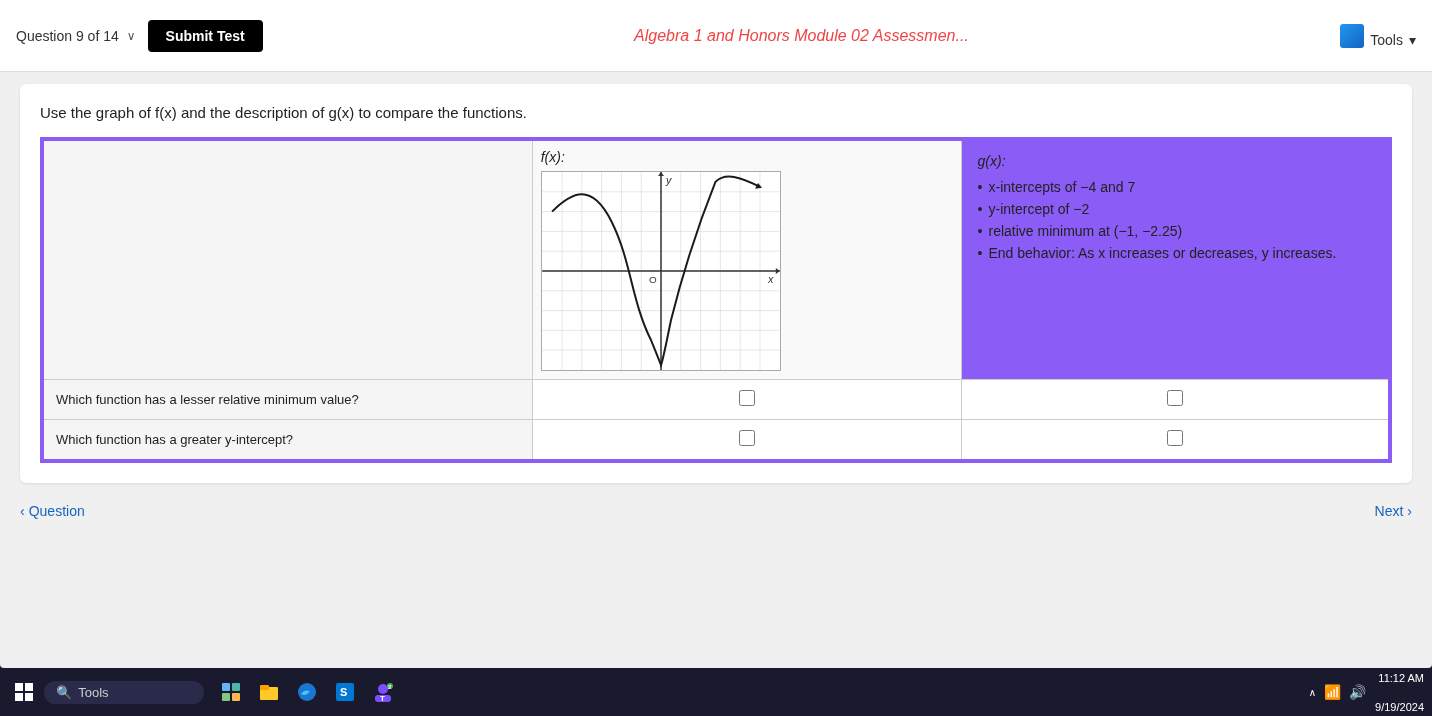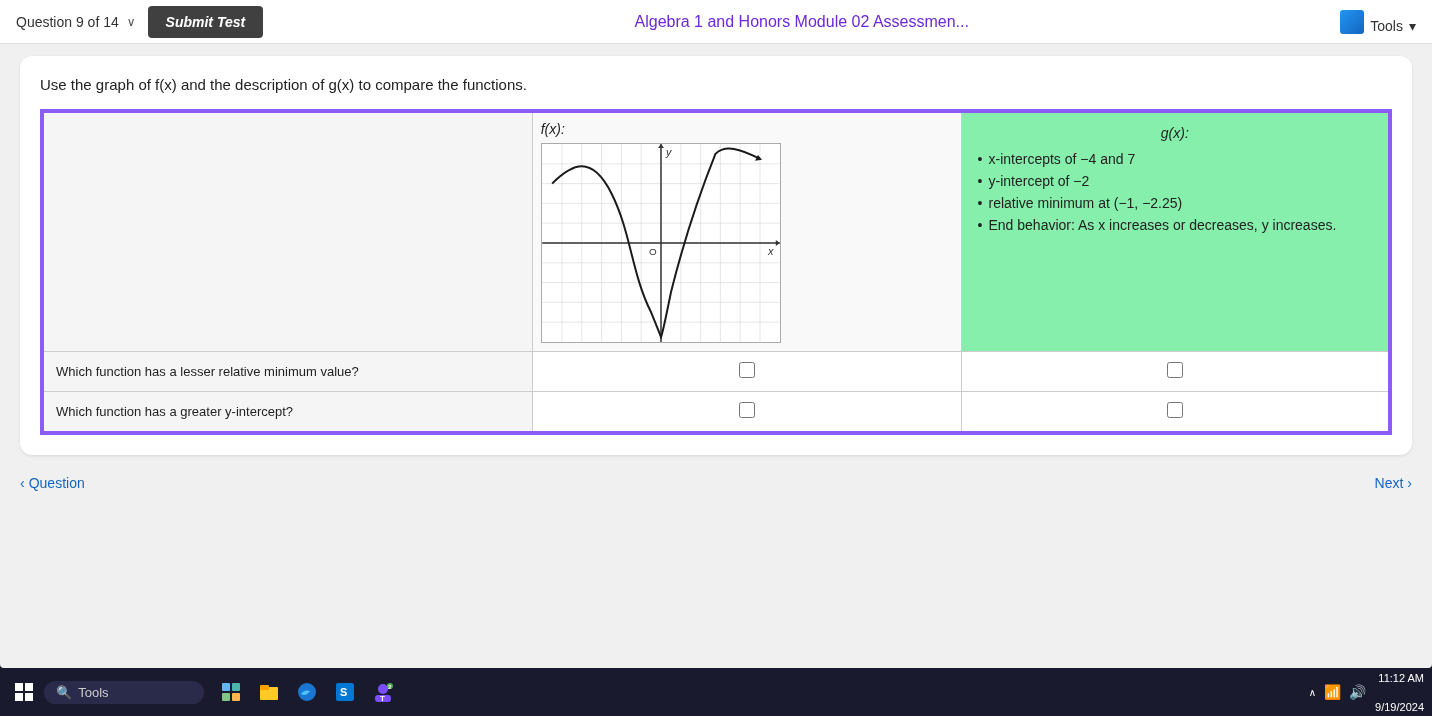--- a/index.html
+++ b/index.html
@@ -22,55 +22,55 @@
       border-radius: 4px;
     }
 
     
     .header-bar {
       display: flex;
       align-items: center;
       padding: 8px 16px;
       background: #fff;
       border-bottom: 1px solid #ddd;
-      height: 44px;
+      height: 72px;
       gap: 12px;
     }
 
     .question-info {
       display: flex;
       align-items: center;
       gap: 8px;
       font-size: 14px;
       color: #333;
     }
 
     .chevron-down {
       font-size: 12px;
       color: #555;
     }
 
     .submit-btn {
-      background: #404040;
+      background: #000000;
       color: white;
       border: none;
       border-radius: 4px;
       padding: 8px 18px;
       font-size: 14px;
       font-weight: bold;
       cursor: pointer;
-      font-style: italic;
     }
 
     .test-title {
       flex: 1;
       text-align: center;
       font-size: 16px;
-      color: #6d28d9;
+      color: #ef4444;
       font-weight: normal;
+      font-style: italic;
     }
 
     .tools-btn {
       display: flex;
       align-items: flex-end;
       gap: 6px;
       font-size: 14px;
       color: #333;
       cursor: pointer;
       margin-left: auto;
@@ -82,21 +82,21 @@
       background: linear-gradient(135deg, #2196f3, #1565c0);
       border-radius: 3px;
       display: inline-block;
     }
 
     
     .content-area {
       background: #fff;
       margin: 12px 20px;
       padding: 20px;
-      border-radius: 12px;
+      border-radius: 6px;
       box-shadow: 0 1px 3px rgba(0,0,0,0.1);
     }
 
     .instruction-text {
       font-size: 15px;
       color: #222;
       margin-bottom: 16px;
     }
 
     
@@ -135,23 +135,22 @@
 
     
     .graph-svg {
       width: 100%;
       height: 100%;
     }
 
     
     .gx-cell {
       padding: 12px 16px;
-      background: #86efac;
+      background: #8b5cf6;
       vertical-align: top;
-      text-align: center;
     }
 
     .gx-label {
       font-size: 14px;
       font-style: italic;
       margin-bottom: 10px;
       color: #222;
     }
 
     .gx-list {

